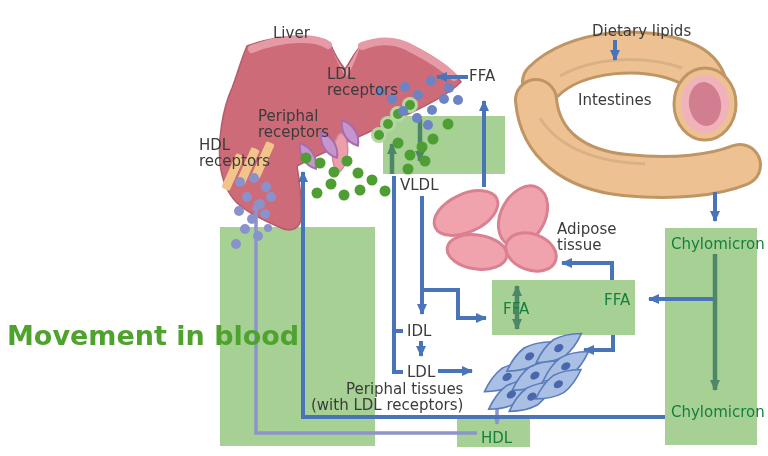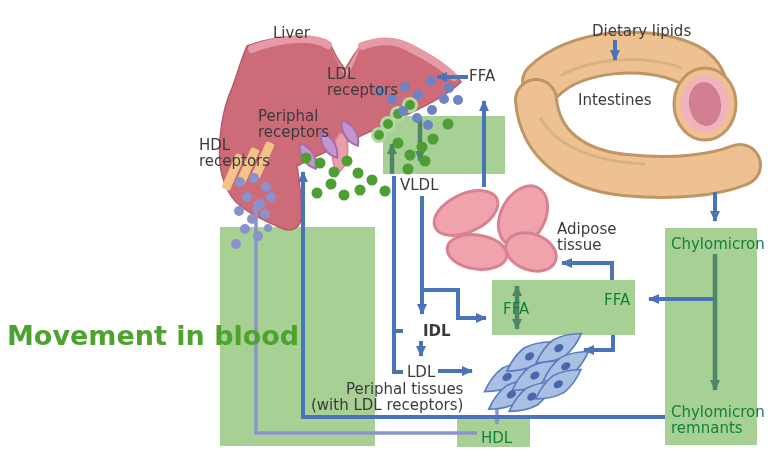--- a/index.html
+++ b/index.html
@@ -222,35 +222,34 @@
 
 <div class="lbl" style="left:469px;top:68px;">FFA</div>
 
 <div class="lbl" style="left:400px;top:177px;">VLDL</div>
 
 <div class="lbl" style="left:557px;top:221px;">
   <span>Adipose</span>
   <span>tissue</span>
 </div>
 
-<div class="lbl" style="left:423px;top:323px;font-weight:bold;">IDL</div>
+<div class="lbl" style="left:407px;top:323px;">IDL</div>
 
 <div class="lbl" style="left:407px;top:364px;">LDL</div>
 
 <div class="lbl green" style="left:503px;top:301px;">FFA</div>
 
 <div class="lbl green" style="left:604px;top:292px;">FFA</div>
 
 <div class="lbl green" style="left:481px;top:430px;">HDL</div>
 
 <div class="lbl green" style="left:671px;top:236px;">Chylomicron</div>
 
 <div class="lbl green" style="left:671px;top:404px;">
   <span>Chylomicron</span>
-  <span>remnants</span>
 </div>
 
 <div class="lbl" style="left:311px;top:381px;text-align:right;">
   <span>Periphal tissues</span>
   <span>(with LDL receptors)</span>
 </div>
 
 <div class="lbl title" style="left:7px;top:328px;">Movement in blood</div>
 
 </div>

